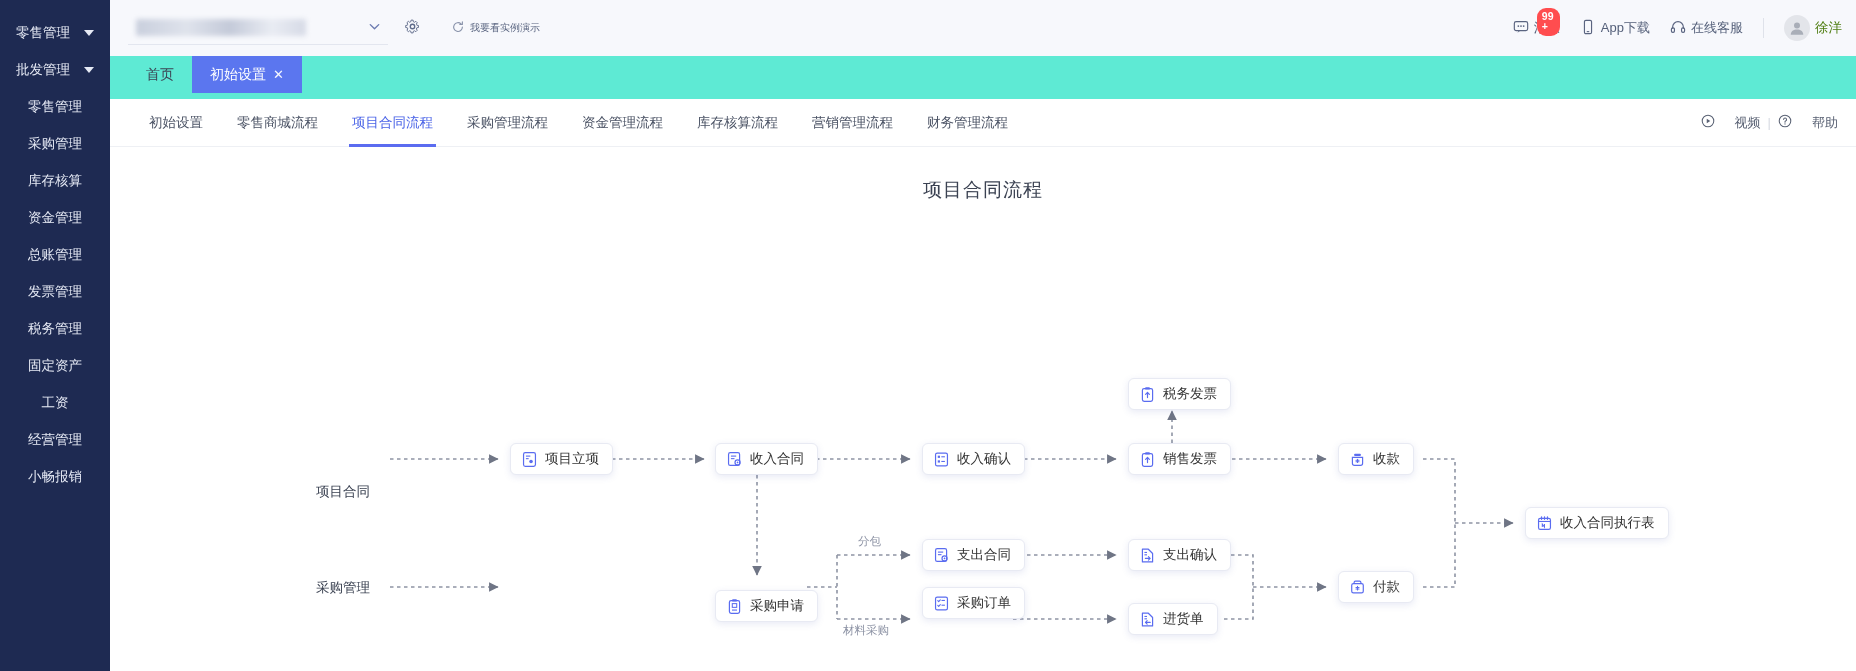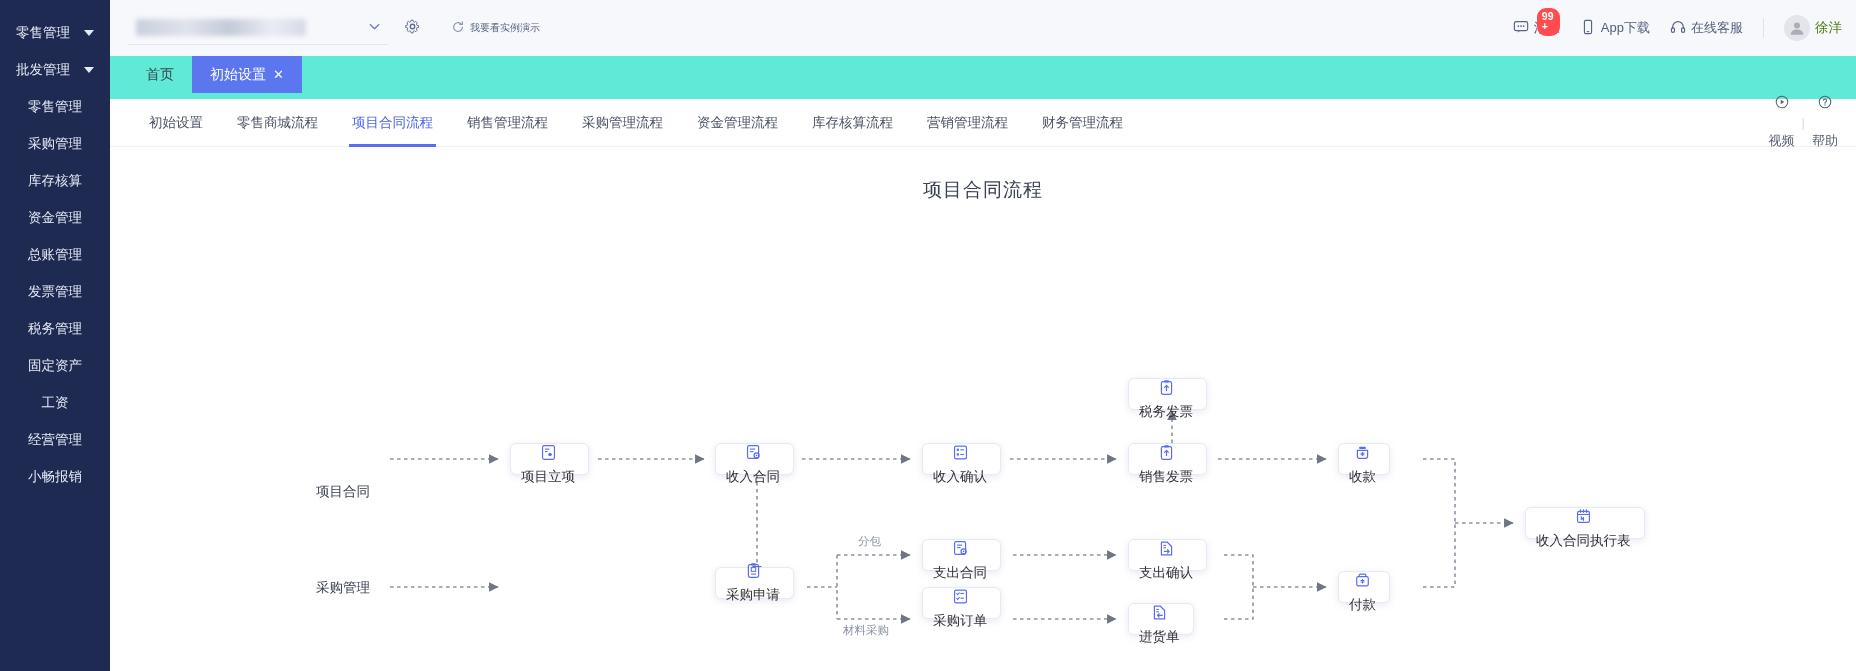--- a/index.html
+++ b/index.html
@@ -70,33 +70,33 @@
   .subnav { height:48px; border-bottom:1px solid #eef0f4; display:flex; align-items:center;
             padding:0 18px 0 22px; }
   .subnav-items { display:flex; align-items:center; height:48px; }
   .subtab { font-size:13.5px; color:#4a5264; padding:0 17px; height:48px;
             display:flex; align-items:center; cursor:pointer; position:relative; }
   .subtab.active { color:#4a63e7; }
   .subtab.active::after { content:""; position:absolute; left:14px; right:14px; bottom:0;
                           height:2.5px; background:#5b6cf0; }
   .subnav-right { margin-left:auto; display:flex; align-items:center; gap:7px;
                   font-size:13px; color:#5a6274; }
-  .sn-link { display:flex; align-items:center; gap:20px; cursor:pointer;flex-direction:column; }
+  .sn-link { display:flex; align-items:center; gap:20px; cursor:pointer; }
   .sn-sep { color:#d7dae2; }
 
   .flowtitle { text-align:center; font-size:19px; color:#3b4252; margin-top:30px;
                letter-spacing:1px; }
 
   
   .canvas { position:relative; flex:1; }
   .node {
     position:absolute; height:32px; display:flex; align-items:center; gap:7px;
     background:#fff; border:1px solid #e8eaf3; border-radius:6px; padding:0 13px 0 10px;
     box-shadow:0 2px 7px rgba(80,95,180,.13); font-size:13.5px; color:#333;
-    white-space:nowrap; cursor:pointer;flex-direction:column;
+    white-space:nowrap; cursor:pointer;
   }
   .node .ic { width:17px; height:17px; flex:0 0 17px; display:block; }
   .rowlabel { position:absolute; font-size:13.5px; color:#3b4252; white-space:nowrap; }
   .edgelabel { position:absolute; font-size:11.5px; color:#8b91a3; white-space:nowrap; }
   svg.wires { position:absolute; left:0; top:0; width:100%; height:100%;
               pointer-events:none; overflow:visible; }
 </style>
 </head>
 <body>
 
@@ -242,23 +242,20 @@
           <div class="subtab">
               <span>初始设置</span>
             </div>
           <div class="subtab">
               <span>零售商城流程</span>
             </div>
           <div class="subtab active">
               <span>项目合同流程</span>
             </div>
           <div class="subtab">
-              <span>销售管理流程</span>
-            </div>
-          <div class="subtab">
               <span>采购管理流程</span>
             </div>
           <div class="subtab">
               <span>资金管理流程</span>
             </div>
           <div class="subtab">
               <span>库存核算流程</span>
             </div>
           <div class="subtab">
               <span>营销管理流程</span>
@@ -419,21 +416,21 @@
                 <line x1="3" y1="7.6" x2="17" y2="7.6" stroke="#5a6cf0" stroke-width="1.3"></line>
                 <line x1="6.5" y1="2.3" x2="6.5" y2="5" stroke="#5a6cf0" stroke-width="1.5" stroke-linecap="round"></line>
                 <line x1="10" y1="2.3" x2="10" y2="5" stroke="#5a6cf0" stroke-width="1.5" stroke-linecap="round"></line>
                 <line x1="13.5" y1="2.3" x2="13.5" y2="5" stroke="#5a6cf0" stroke-width="1.5" stroke-linecap="round"></line>
                 <path d="M7.4 14.2v-3.6l2.6 3.6v-3.6" fill="none" stroke="#5a6cf0" stroke-width="1.2"></path>
               </svg>
           </span>
           <span>收入合同执行表</span>
         </div>
 
-        <div class="node" style="left:605px; top:364px;justify-content:center;">
+        <div class="node" style="left:605px; top:387px;justify-content:center;">
           <span class="ic">
             <svg viewBox="0 0 20 20" width="17" height="17">
                 <rect x="4" y="3" width="12" height="15" rx="2" fill="none" stroke="#5a6cf0" stroke-width="1.4"></rect>
                 <rect x="7.2" y="1.4" width="5.6" height="2.8" rx="1" fill="#5a6cf0"></rect>
                 <rect x="7.4" y="6.6" width="5.2" height="4.4" fill="none" stroke="#5a6cf0" stroke-width="1.2"></rect>
                 <line x1="7" y1="14.2" x2="13" y2="14.2" stroke="#5a6cf0" stroke-width="1.3"></line>
               </svg>
           </span>
           <span>采购申请</span>
         </div>

